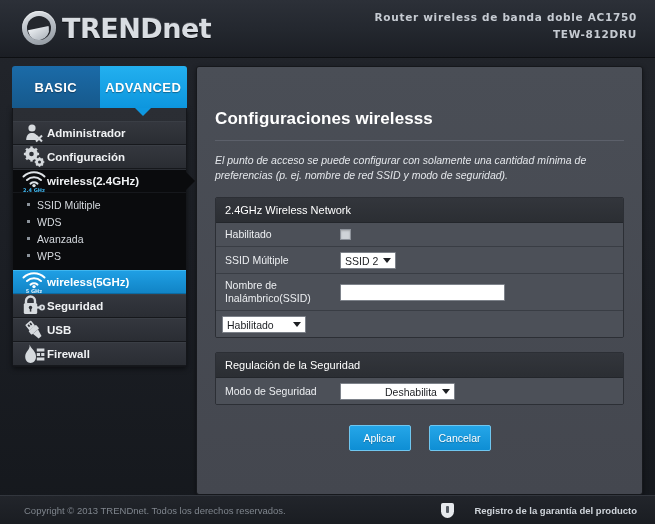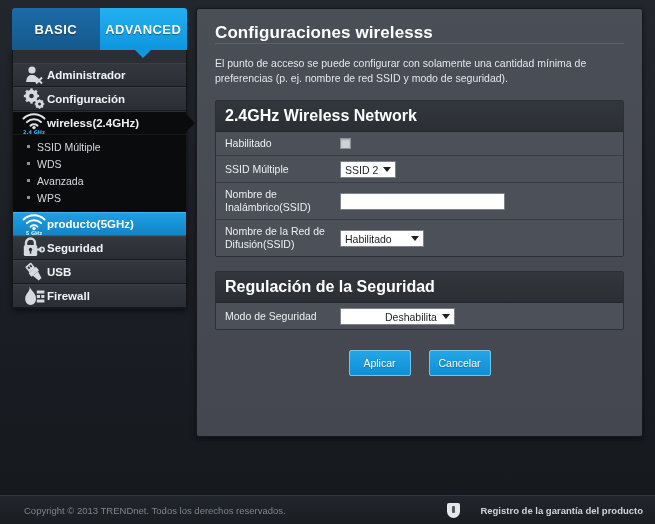--- a/index.html
+++ b/index.html
@@ -214,42 +214,45 @@
     background: linear-gradient(180deg, #4a4e56 0%, #44474f 100%);
     border: 1px solid #16181c;
     border-radius: 3px;
     padding: 14px 18px 10px 18px;
     box-shadow: 0 2px 5px rgba(0,0,0,.45);
   }
   .page-title {
     font-size: 17px;
     font-weight: bold;
     color: #ffffff;
+    padding-bottom: 11px;
     border-bottom: 1px solid #5c606a;
     letter-spacing: .1px;
+    margin-top: 28px;
   }
   .page-desc {
     margin-top: 12px;
     color: #e3e6ea;
     font-size: 10.5px;
     line-height: 15px;
     max-width: 385px;
+    font-style: italic;
   }
 
   .section {
     margin-top: 14px;
     border: 1px solid #2c2f35;
     border-radius: 2px;
     overflow: hidden;
   }
   .section-head {
     background: linear-gradient(180deg, #33363c 0%, #2b2e33 100%);
     color: #ffffff;
-    font-size: 16px;
-    font-weight: bold;
+    font-size: 11px;
+    font-weight: normal;
     padding: 6px 9px;
     border-bottom: 1px solid #23262b;
   }
   .row {
     display: flex;
     align-items: stretch;
     border-bottom: 1px solid #393d44;
     background: #4c5058;
     min-height: 22px;
   }
@@ -343,21 +346,21 @@
   
   .footer {
     position: absolute;
     left: 0; bottom: 0;
     width: 655px;
     height: 29px;
     background: linear-gradient(180deg, #22252b 0%, #1a1d22 100%);
     border-top: 1px solid #32363d;
     display: flex;
     align-items: center;
-    padding: 0 12px 0 24px;
+    padding: 0 18px 0 24px;
   }
   .copy {
     color: #7f858d;
     font-size: 9.5px;
   }
   .warranty {
     margin-left: auto;
     display: flex;
     align-items: center;
     gap: 20px;
@@ -379,20 +382,30 @@
     width: 3px; height: 7px;
     background: #555b63;
     border-radius: 1px;
   }
 </style>
 </head>
 <body>
 
 <div id="app">
 
+  <div class="header">
+    <div class="logo-wrap">
+      <div class="logo-mark"></div>
+      <div class="logo-text"><span>TREND</span><span class="lower">net</span></div>
+    </div>
+    <div class="model-block">
+      <div>Router wireless de banda doble AC1750</div>
+      <div>TEW-812DRU</div>
+    </div>
+  </div>
 
   <div class="body-area">
 
     <div class="sidebar">
 
       <div class="tabs">
         <div class="tab basic">
           <span>BASIC</span>
         </div>
         <div class="tab advanced">
@@ -480,21 +493,21 @@
             <svg width="26" height="24" viewBox="0 0 26 24">
               <g fill="none" stroke="#ffffff" stroke-width="2" stroke-linecap="round">
                 <path d="M2.5 7.5 A15 15 0 0 1 23.5 7.5"></path>
                 <path d="M6 11 A10.5 10.5 0 0 1 20 11"></path>
                 <path d="M9.5 14.6 A6 6 0 0 1 16.5 14.6"></path>
               </g>
               <circle cx="13" cy="16.6" r="1.7" fill="#ffffff"></circle>
               <text x="13" y="23.2" font-size="5" fill="#d8eefb" text-anchor="middle" font-family="DejaVu Sans, sans-serif" font-weight="bold">5 GHz</text>
             </svg>
           </span>
-          <span>producto(5GHz)</span>
+          <span>wireless(5GHz)</span>
         </div>
 
         <div class="menu-item">
           <span class="menu-ico">
             <svg width="24" height="22" viewBox="0 0 24 22">
               <path d="M4 8 V6 a4.5 4.5 0 0 1 9 0 v2" fill="none" stroke="#d6dade" stroke-width="2.4"></path>
               <rect x="1.8" y="8" width="13.4" height="11" rx="1.6" fill="#d6dade"></rect>
               <circle cx="8.5" cy="12.5" r="1.7" fill="#2c2f35"></circle>
               <rect x="7.8" y="13" width="1.5" height="3.6" fill="#2c2f35"></rect>
               <circle cx="20" cy="12.5" r="3" fill="#d6dade"></circle>
@@ -565,21 +578,20 @@
         </div>
 
         <div class="row">
           <div class="cell-label">Nombre de Inalámbrico(SSID)</div>
           <div class="cell-ctrl">
             <input class="txt" type="text" value="" style="">
           </div>
         </div>
 
         <div class="row">
-          <div class="cell-label">Nombre de la Red de Difusión(SSID)</div>
           <div class="cell-ctrl">
             <span class="sel-wrap">
               <select class="sel med">
                 <option>Habilitado</option>
               </select>
             </span>
           </div>
         </div>
       </div>
 

